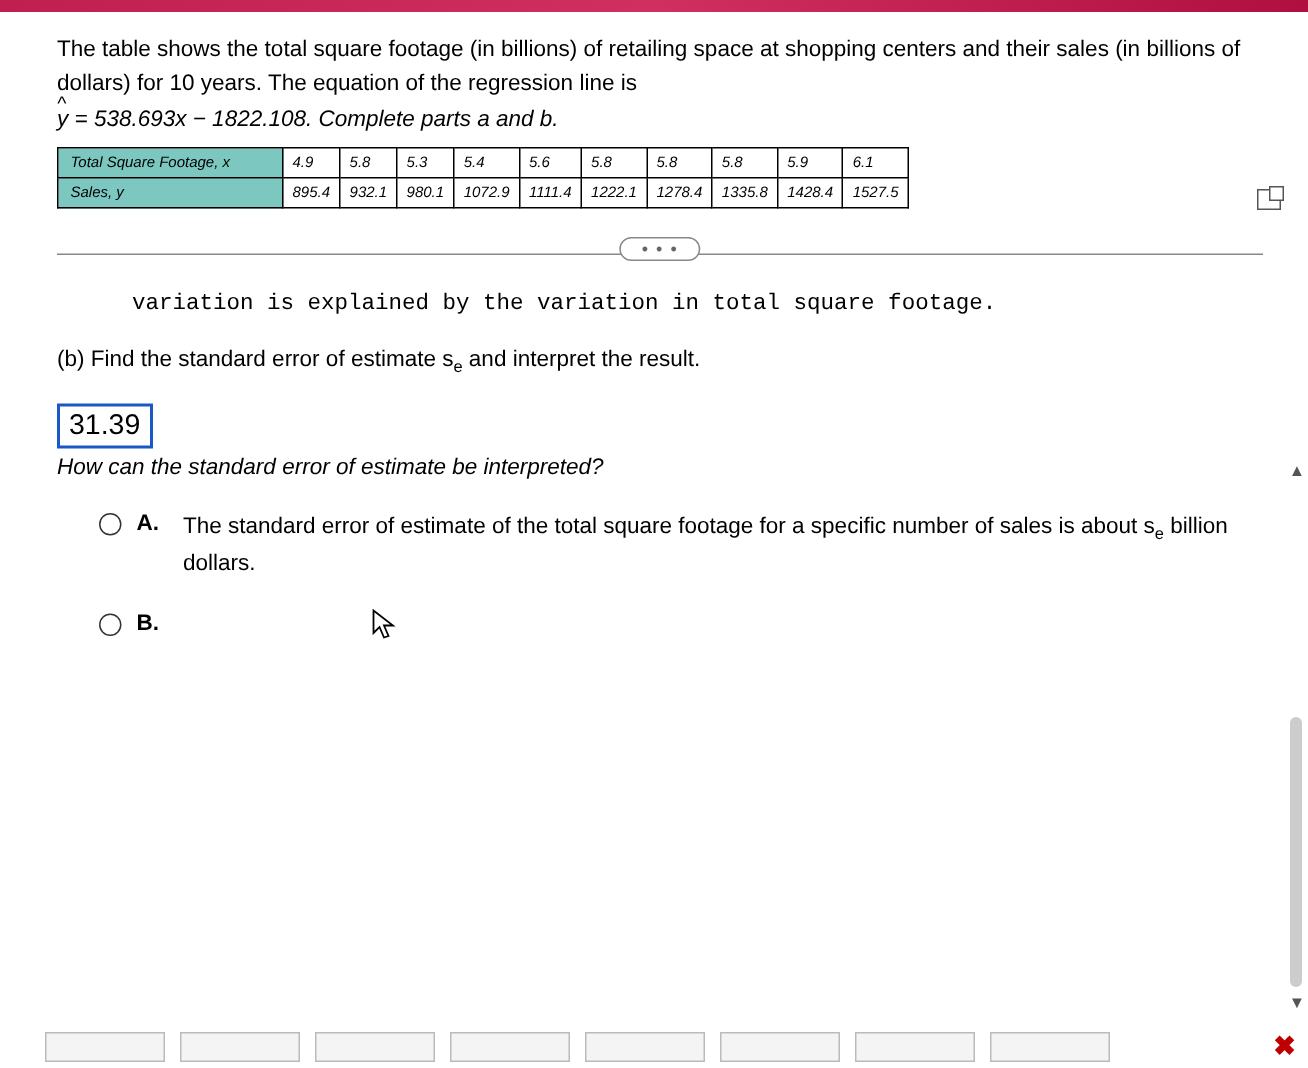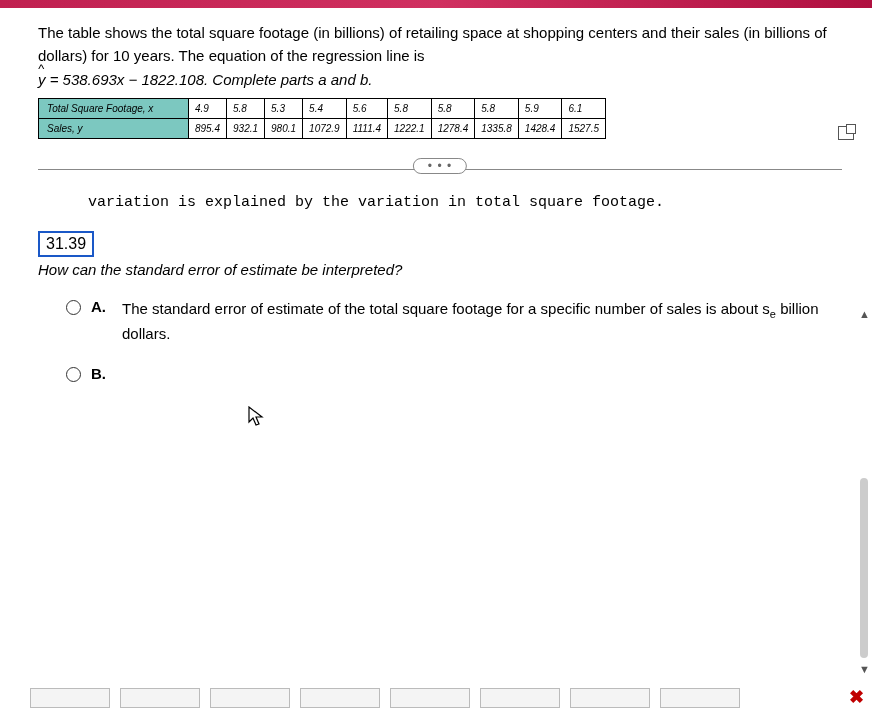--- a/index.html
+++ b/index.html
@@ -93,21 +93,21 @@
     color: #666;
     letter-spacing: 1px;
     cursor: pointer;
   }
   .body-line { margin: 10px 0 20px 50px; font-family: Liberation Mono, monospace; }
   .part-b { margin: 0 0 18px 0; }
   .answer-box {
     display: inline-block;
     border: 2px solid #1a58c7;
     padding: 2px 6px;
-    font-size: 16px;
+    font-size: 19px;
     margin-bottom: 4px;
   }
   .round-note { margin-bottom: 18px; }
   .interp-q { margin-bottom: 20px; font-style: italic; }
   .option {
     display: flex;
     align-items: flex-start;
     gap: 10px;
     margin: 0 0 20px 28px;
     max-width: 760px;
@@ -214,20 +214,23 @@
   </tbody>
     </table>
 
   <div class="divider-wrap">
     <hr class="divider">
     <div class="ellipsis">• • •</div>
   </div>
 
   <p class="body-line">variation is explained by the variation in total square footage.</p>
 
+  <p class="part-b">
+    <span>(b) Find the standard error of estimate s</span><span class="sub">e</span><span> and interpret the result.</span>
+  </p>
 
   <div class="answer-box">31.39</div>
 
   <p class="interp-q">How can the standard error of estimate be interpreted?</p>
 
   <div class="option">
     <div class="radio"></div>
     <div class="opt-label">A.</div>
     <div class="opt-text">
       <span>The standard error of estimate of the total square footage for a specific number of sales is about s</span><span class="sub">e</span><span> billion dollars.</span>

